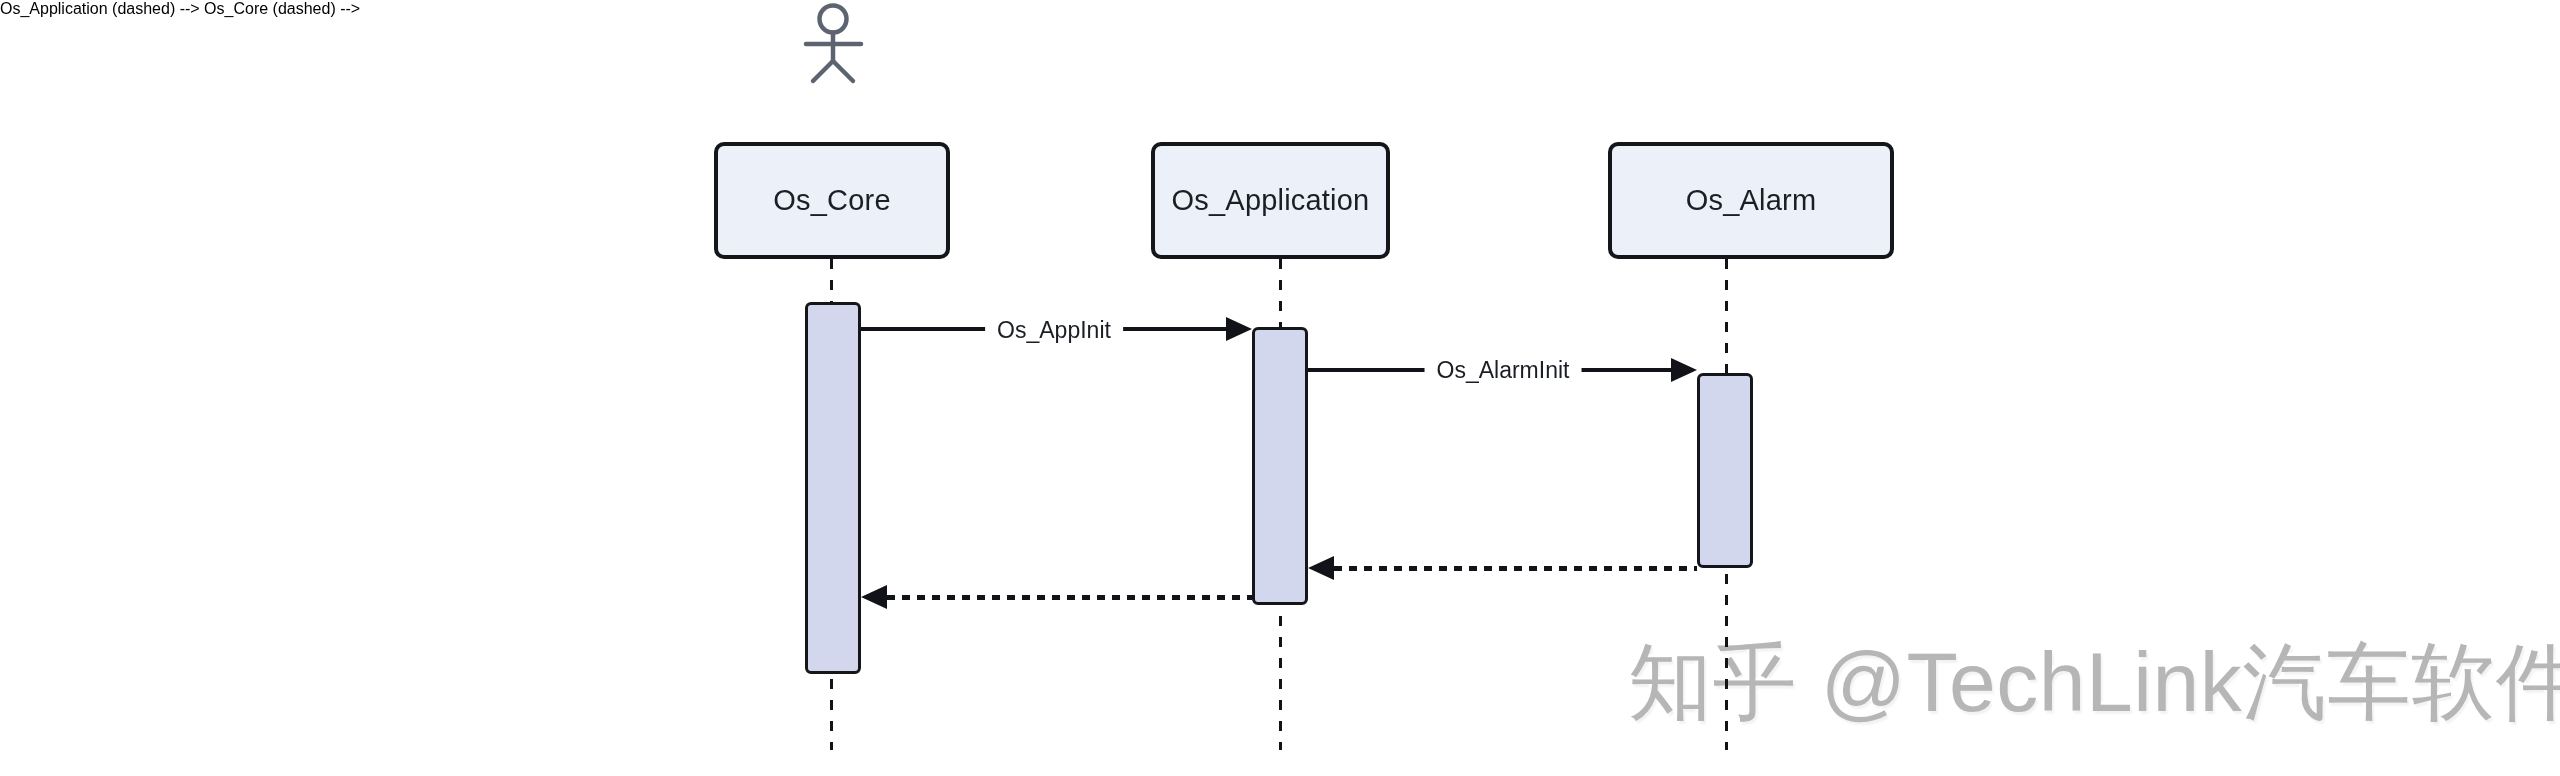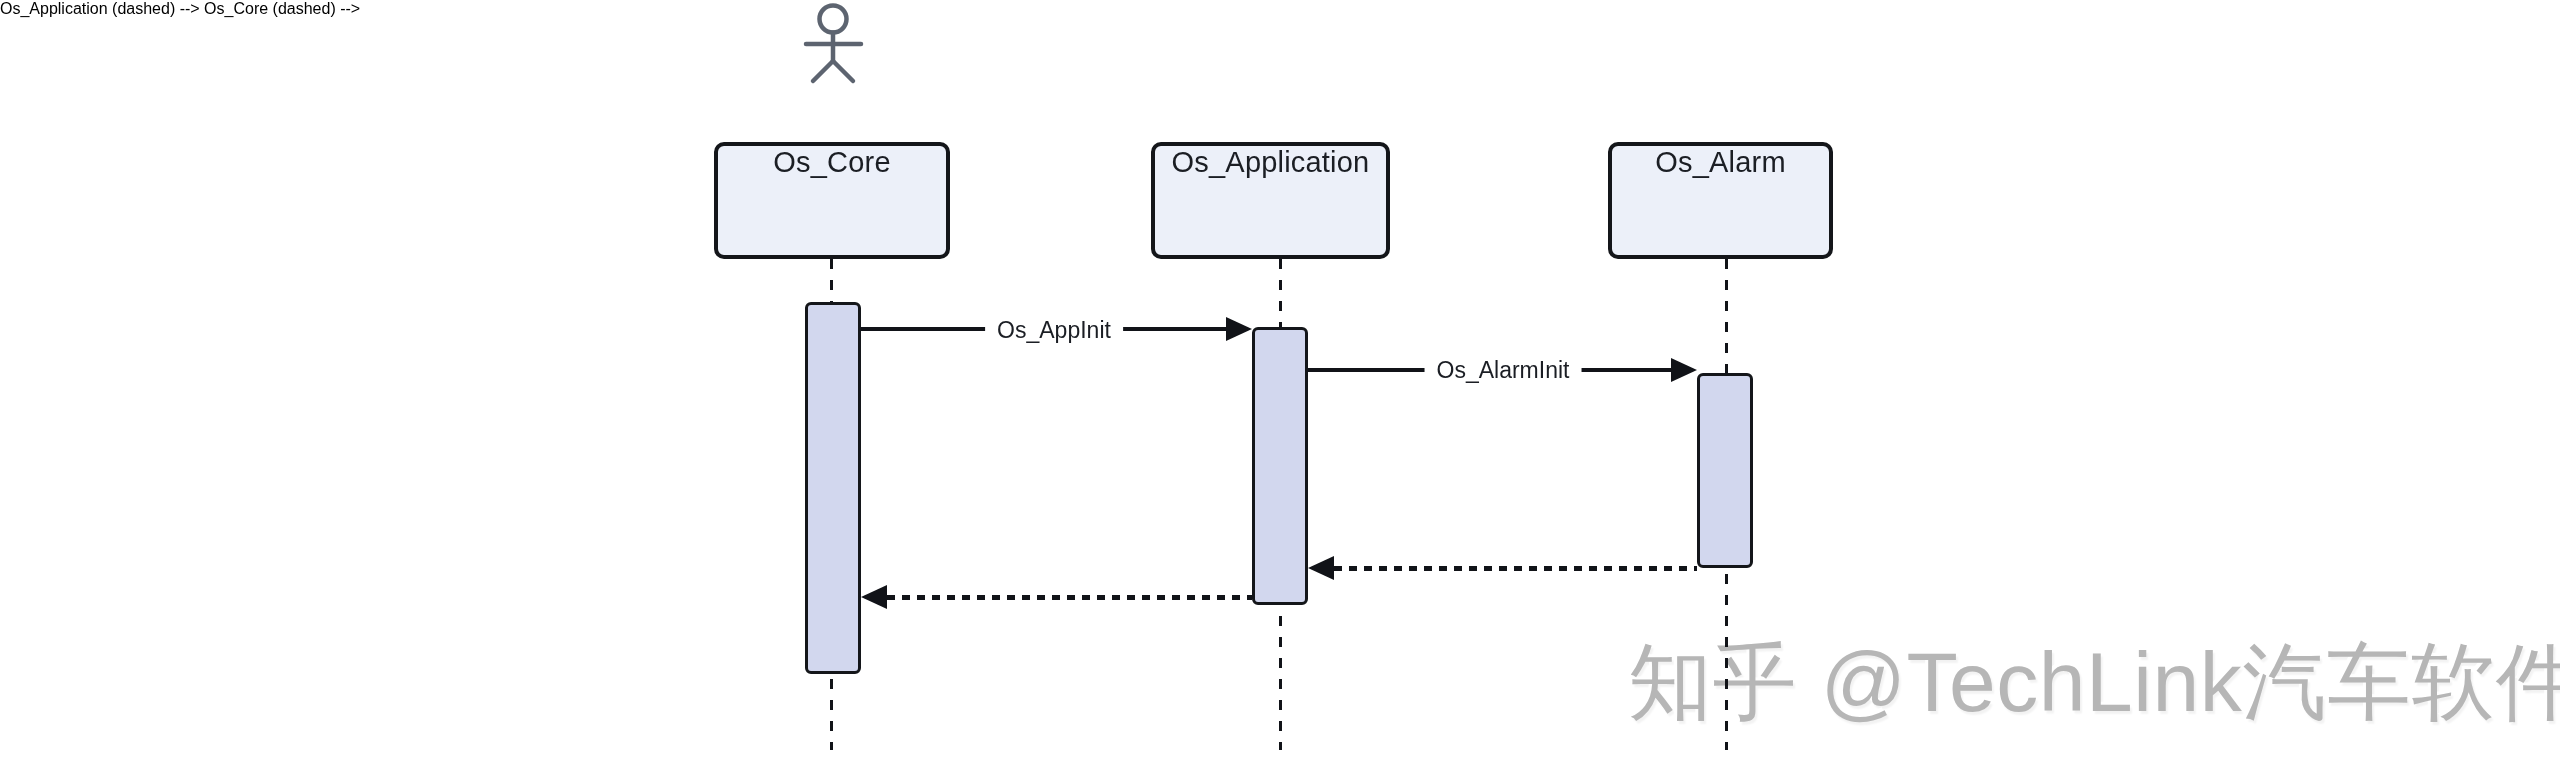--- a/index.html
+++ b/index.html
@@ -4,21 +4,21 @@
 <style>
   html,body{margin:0;padding:0;background:#ffffff;}
   #canvas{
     position:relative;width:2560px;height:776px;background:#ffffff;overflow:hidden;
     font-family:"Liberation Sans","DejaVu Sans",sans-serif;
   }
   
   .participant{
     position:absolute;top:142px;height:117px;box-sizing:border-box;
     background:#ECF0F9;border:4px solid #14161a;border-radius:10px;
-    display:flex;align-items:flex-start;justify-content:center;
+    display:flex;align-items:center;justify-content:center;
     font-size:29px;color:#1b1e24;z-index:4;letter-spacing:0.2px;
   }
   
   .lifeline{
     position:absolute;top:259px;height:491px;width:3px;z-index:2;
     background:repeating-linear-gradient(to bottom,#111318 0 10px,transparent 10px 21px);
   }
   
   .activation{
     position:absolute;width:56px;box-sizing:border-box;z-index:3;
@@ -74,21 +74,21 @@
   <div class="lifeline" style="left:1279px"></div>
   <div class="lifeline" style="left:1725px"></div>
 
   
   <div class="participant" style="left:714px;width:236px">
     <span>Os_Core</span>
   </div>
   <div class="participant" style="left:1151px;width:239px">
     <span>Os_Application</span>
   </div>
-  <div class="participant" style="left:1608px;width:225px">
+  <div class="participant" style="left:1608px;width:286px">
     <span>Os_Alarm</span>
   </div>
 
   
   <div class="activation" style="left:805px;top:302px;height:372px"></div>
   <div class="activation" style="left:1252px;top:327px;height:278px"></div>
   <div class="activation" style="left:1697px;top:373px;height:195px"></div>
 
   
   <div class="msg-line" style="left:861px;top:327px;width:365px"></div>

